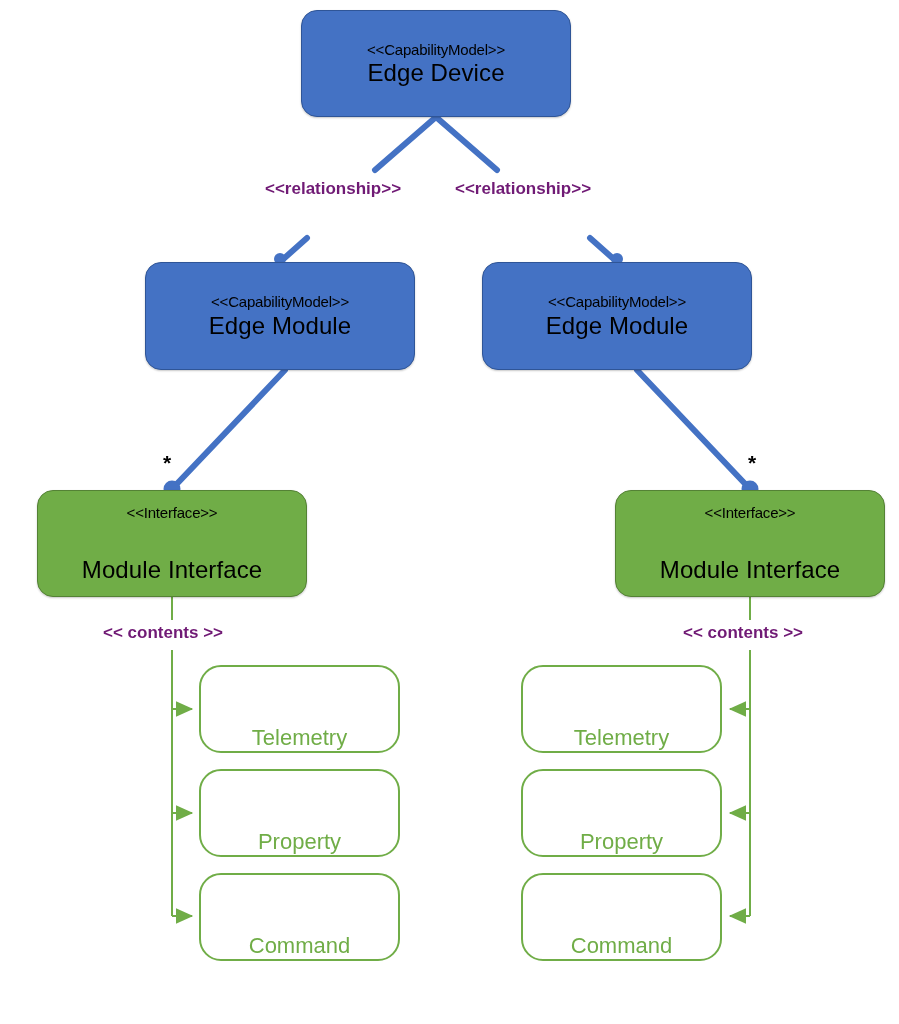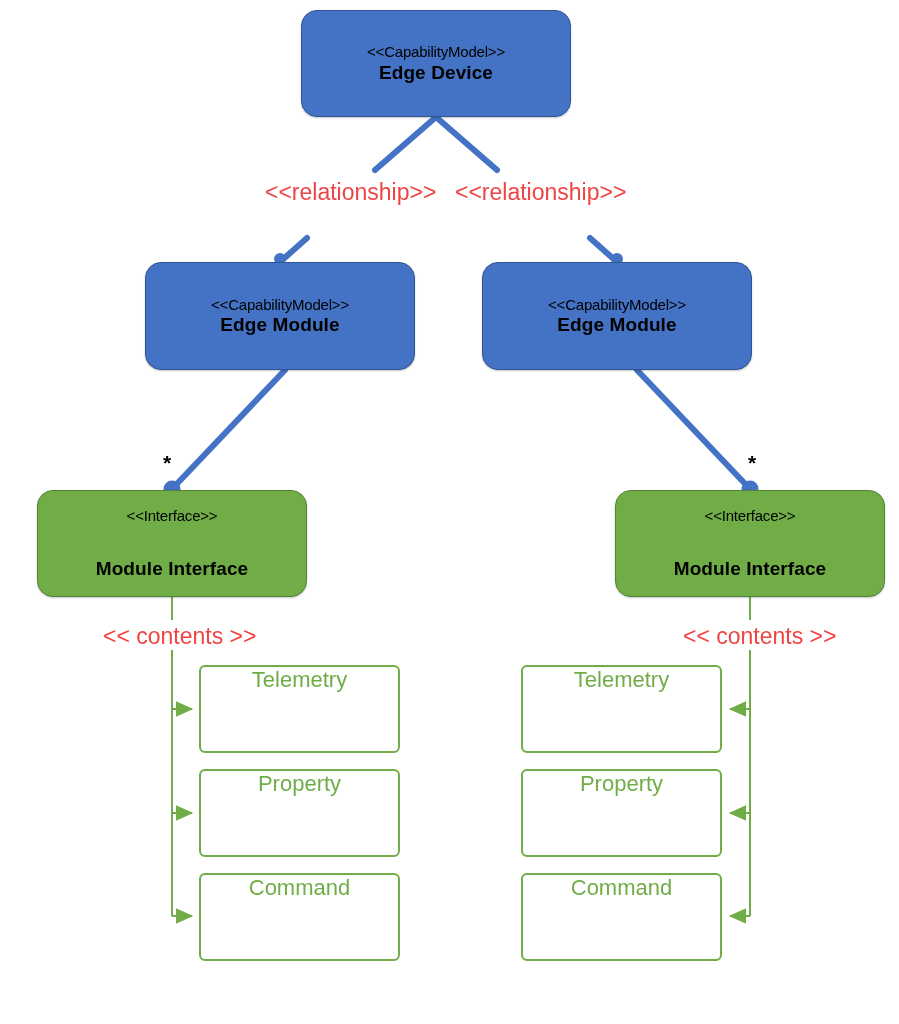--- a/index.html
+++ b/index.html
@@ -39,22 +39,22 @@
     text-align: center;
     line-height: 1.05;
   }
   .node-stereotype {
     font-size: 15px;
     font-weight: 400;
     letter-spacing: -0.2px;
     margin-bottom: 3px;
   }
   .node-title {
-    font-size: 19px;
-    font-weight: 700;
+    font-size: 24px;
+    font-weight: 400;
     letter-spacing: 0.1px;
   }
 
   .node.capability {
     background: #4472C4;
     border: 1.5px solid #2F5597;
     box-shadow: 0 1px 2px rgba(0,0,0,0.22);
     text-align: center;
   }
   .node.interface {
@@ -62,36 +62,36 @@
     border: 1.5px solid #548235;
     box-shadow: 0 1px 2px rgba(0,0,0,0.22);
     gap: 33px;
   }
 
   
   .content-box {
     position: absolute;
     box-sizing: border-box;
     display: flex;
-    align-items: flex-start;
+    align-items: flex-end;
     justify-content: center;
     background: #ffffff;
     border: 2px solid #70AD47;
-    border-radius: 6px;
+    border-radius: 22px;
     color: #70AD47;
     font-size: 22px;
     font-weight: 400;
   }
 
   
   .edge-label {
     position: absolute;
-    color: #ef4444;
-    font-size: 23px;
-    font-weight: 400;
+    color: #701a75;
+    font-size: 17px;
+    font-weight: 700;
     white-space: nowrap;
   }
   .mult-label {
     position: absolute;
     color: #000000;
     font-size: 21px;
     font-weight: 700;
     white-space: nowrap;
     line-height: 1;
   }

